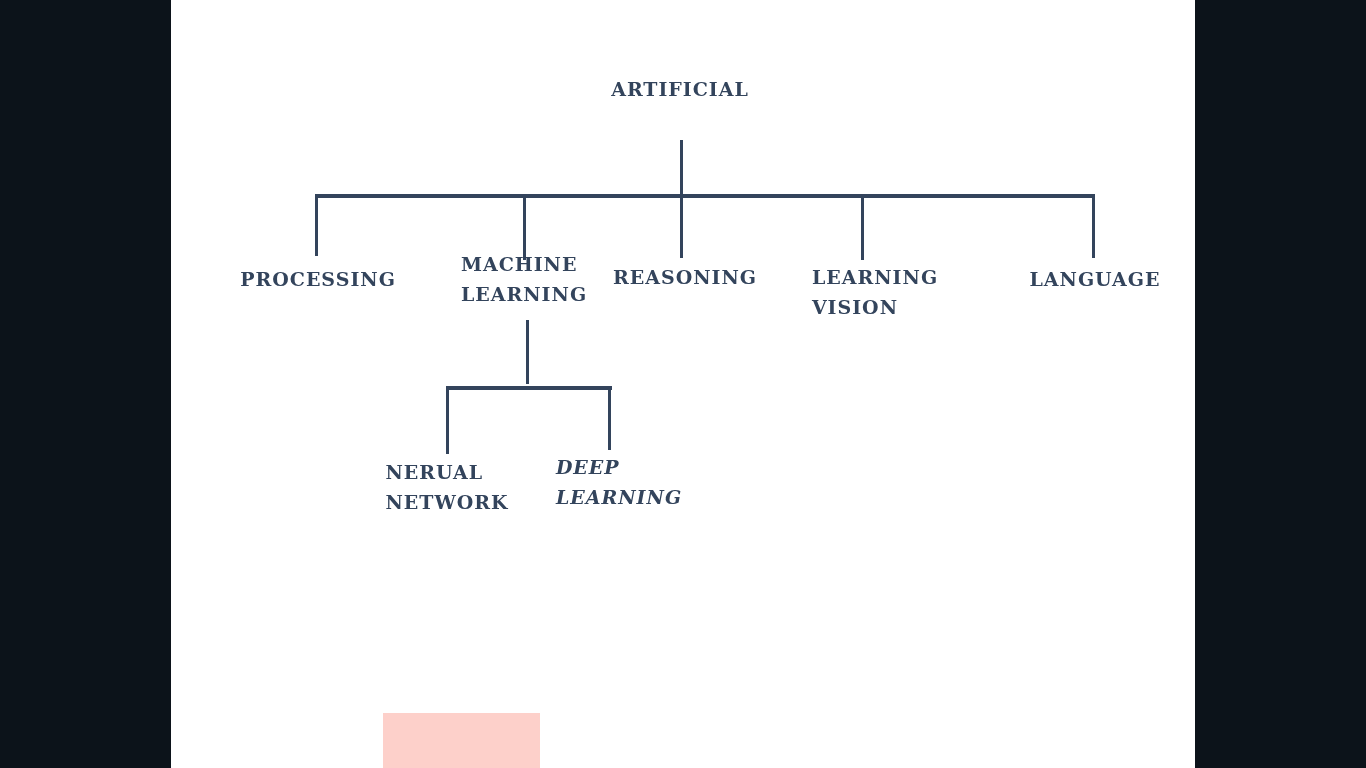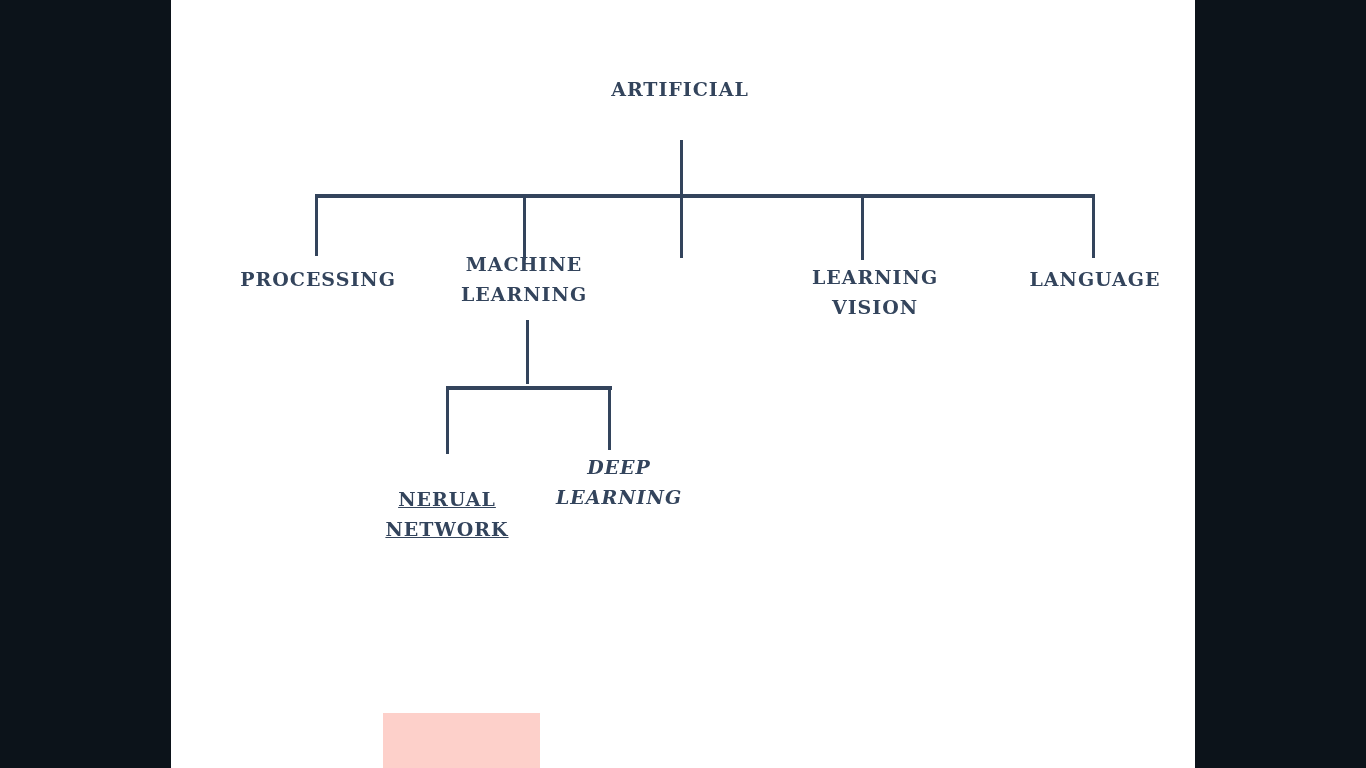--- a/index.html
+++ b/index.html
@@ -1,19 +1,19 @@
 <!DOCTYPE html>
 <html><head>
 <meta charset="utf-8">
 <style>
   html, body { margin:0; padding:0; }
   body { width:1366px; height:768px; background:#0c131a; position:relative; overflow:hidden; }
   .page { position:absolute; left:171px; top:0; width:1024px; height:768px; background:#ffffff; }
   .node { position:absolute; font-family:"DejaVu Serif", serif; font-weight:bold; color:#33445c;
-          font-size:19px; letter-spacing:1px; text-align:center; line-height:30px; white-space:nowrap;
+          font-size:19px; letter-spacing:1px; line-height:30px; white-space:nowrap;
           transform:translateX(-50%); }
   .hline { position:absolute; background:#33445c; height:4px; }
   .vline { position:absolute; background:#33445c; width:3px; }
   .pink { position:absolute; left:383px; top:713px; width:157px; height:55px; background:#fdd0ca; }
 </style>
 </head>
 <body>
 
 <div class="page"></div>
 
@@ -30,35 +30,36 @@
 <div class="vline" style="left:1092px; top:194px; height:64px;"></div>
 
 <div class="node" style="left:318px; top:264px;">
   <div>PROCESSING</div>
 </div>
 <div class="node" style="left:524px; top:249px;">
   <div>MACHINE</div>
   <div>LEARNING</div>
 </div>
 <div class="node" style="left:685px; top:262px;">
+  <div>REASONING</div>
 </div>
 <div class="node" style="left:875px; top:262px;">
   <div>LEARNING</div>
   <div>VISION</div>
 </div>
 <div class="node" style="left:1095px; top:264px;">
   <div>LANGUAGE</div>
 </div>
 
 <div class="vline" style="left:526px; top:320px; height:64px;"></div>
 <div class="hline" style="left:447px; top:386px; width:165px;"></div>
 <div class="vline" style="left:446px; top:386px; height:68px;"></div>
 <div class="vline" style="left:608px; top:386px; height:64px;"></div>
 
-<div class="node" style="left:447px; top:484px;text-decoration:underline;">
+<div class="node" style="left:447px; top:457px;">
   <div>NERUAL</div>
   <div>NETWORK</div>
 </div>
 <div class="node" style="left:619px; top:452px;font-style:italic;">
   <div>DEEP</div>
   <div>LEARNING</div>
 </div>
 
 <div class="pink"></div>
 

